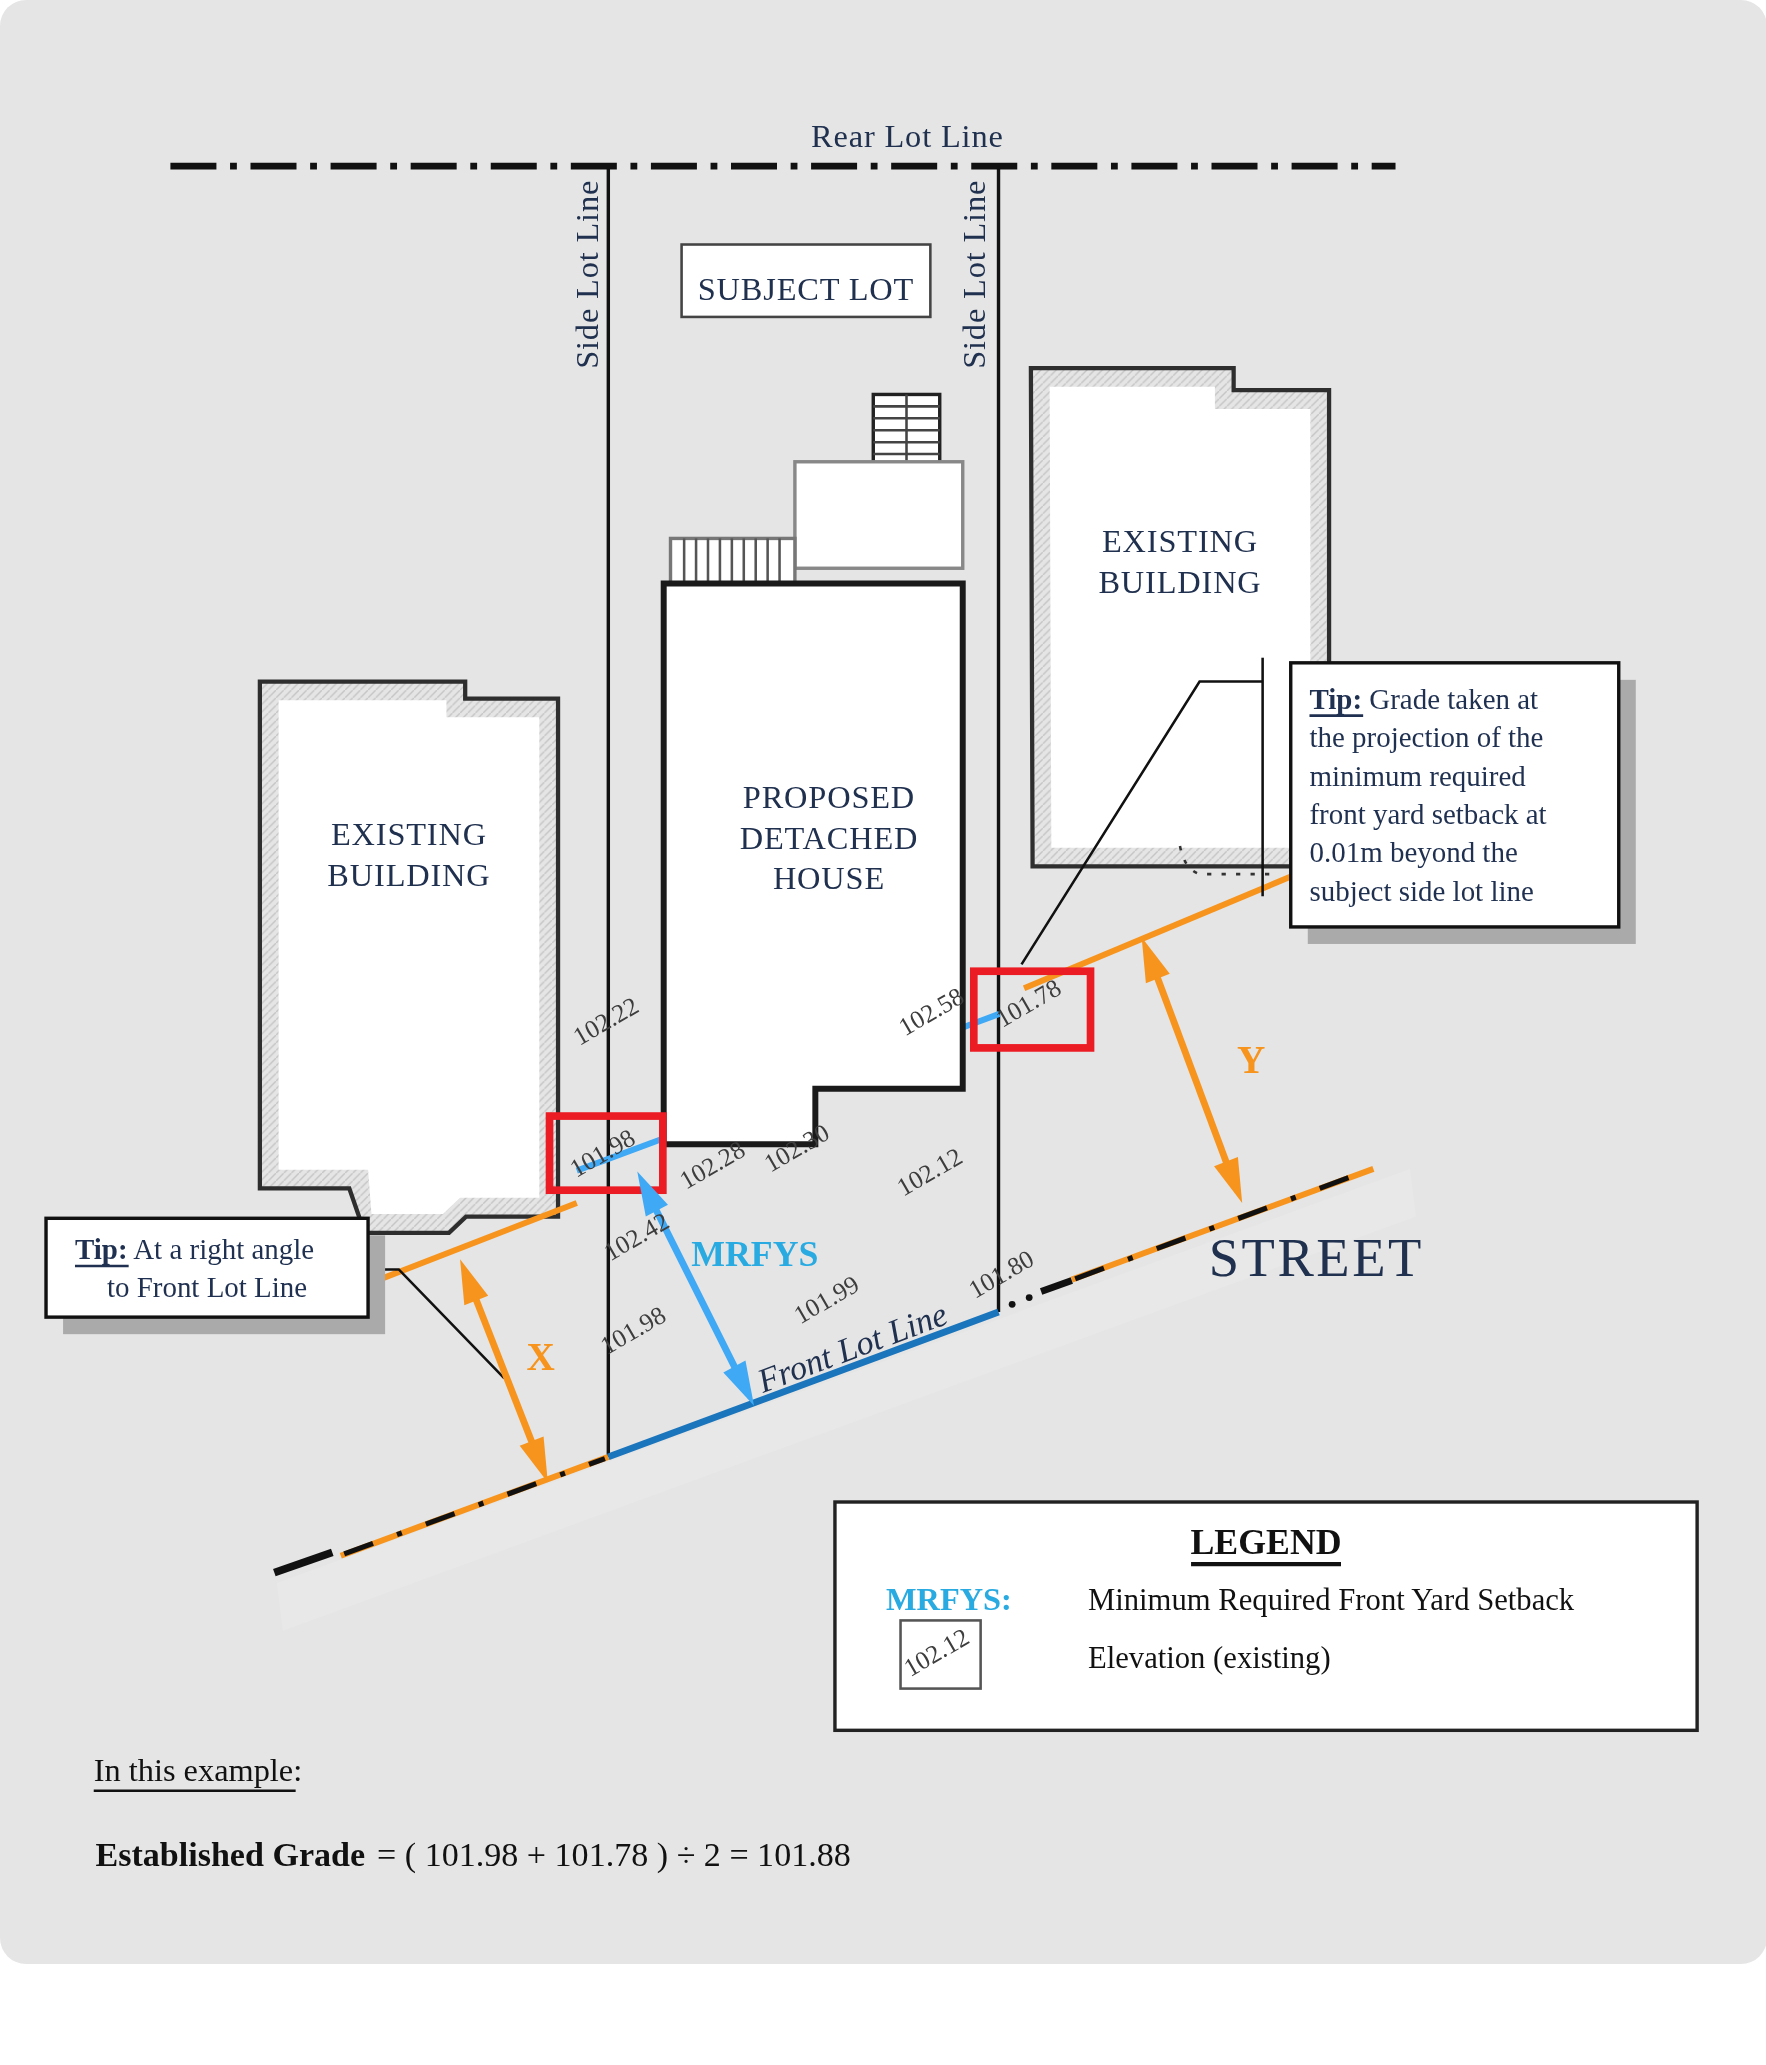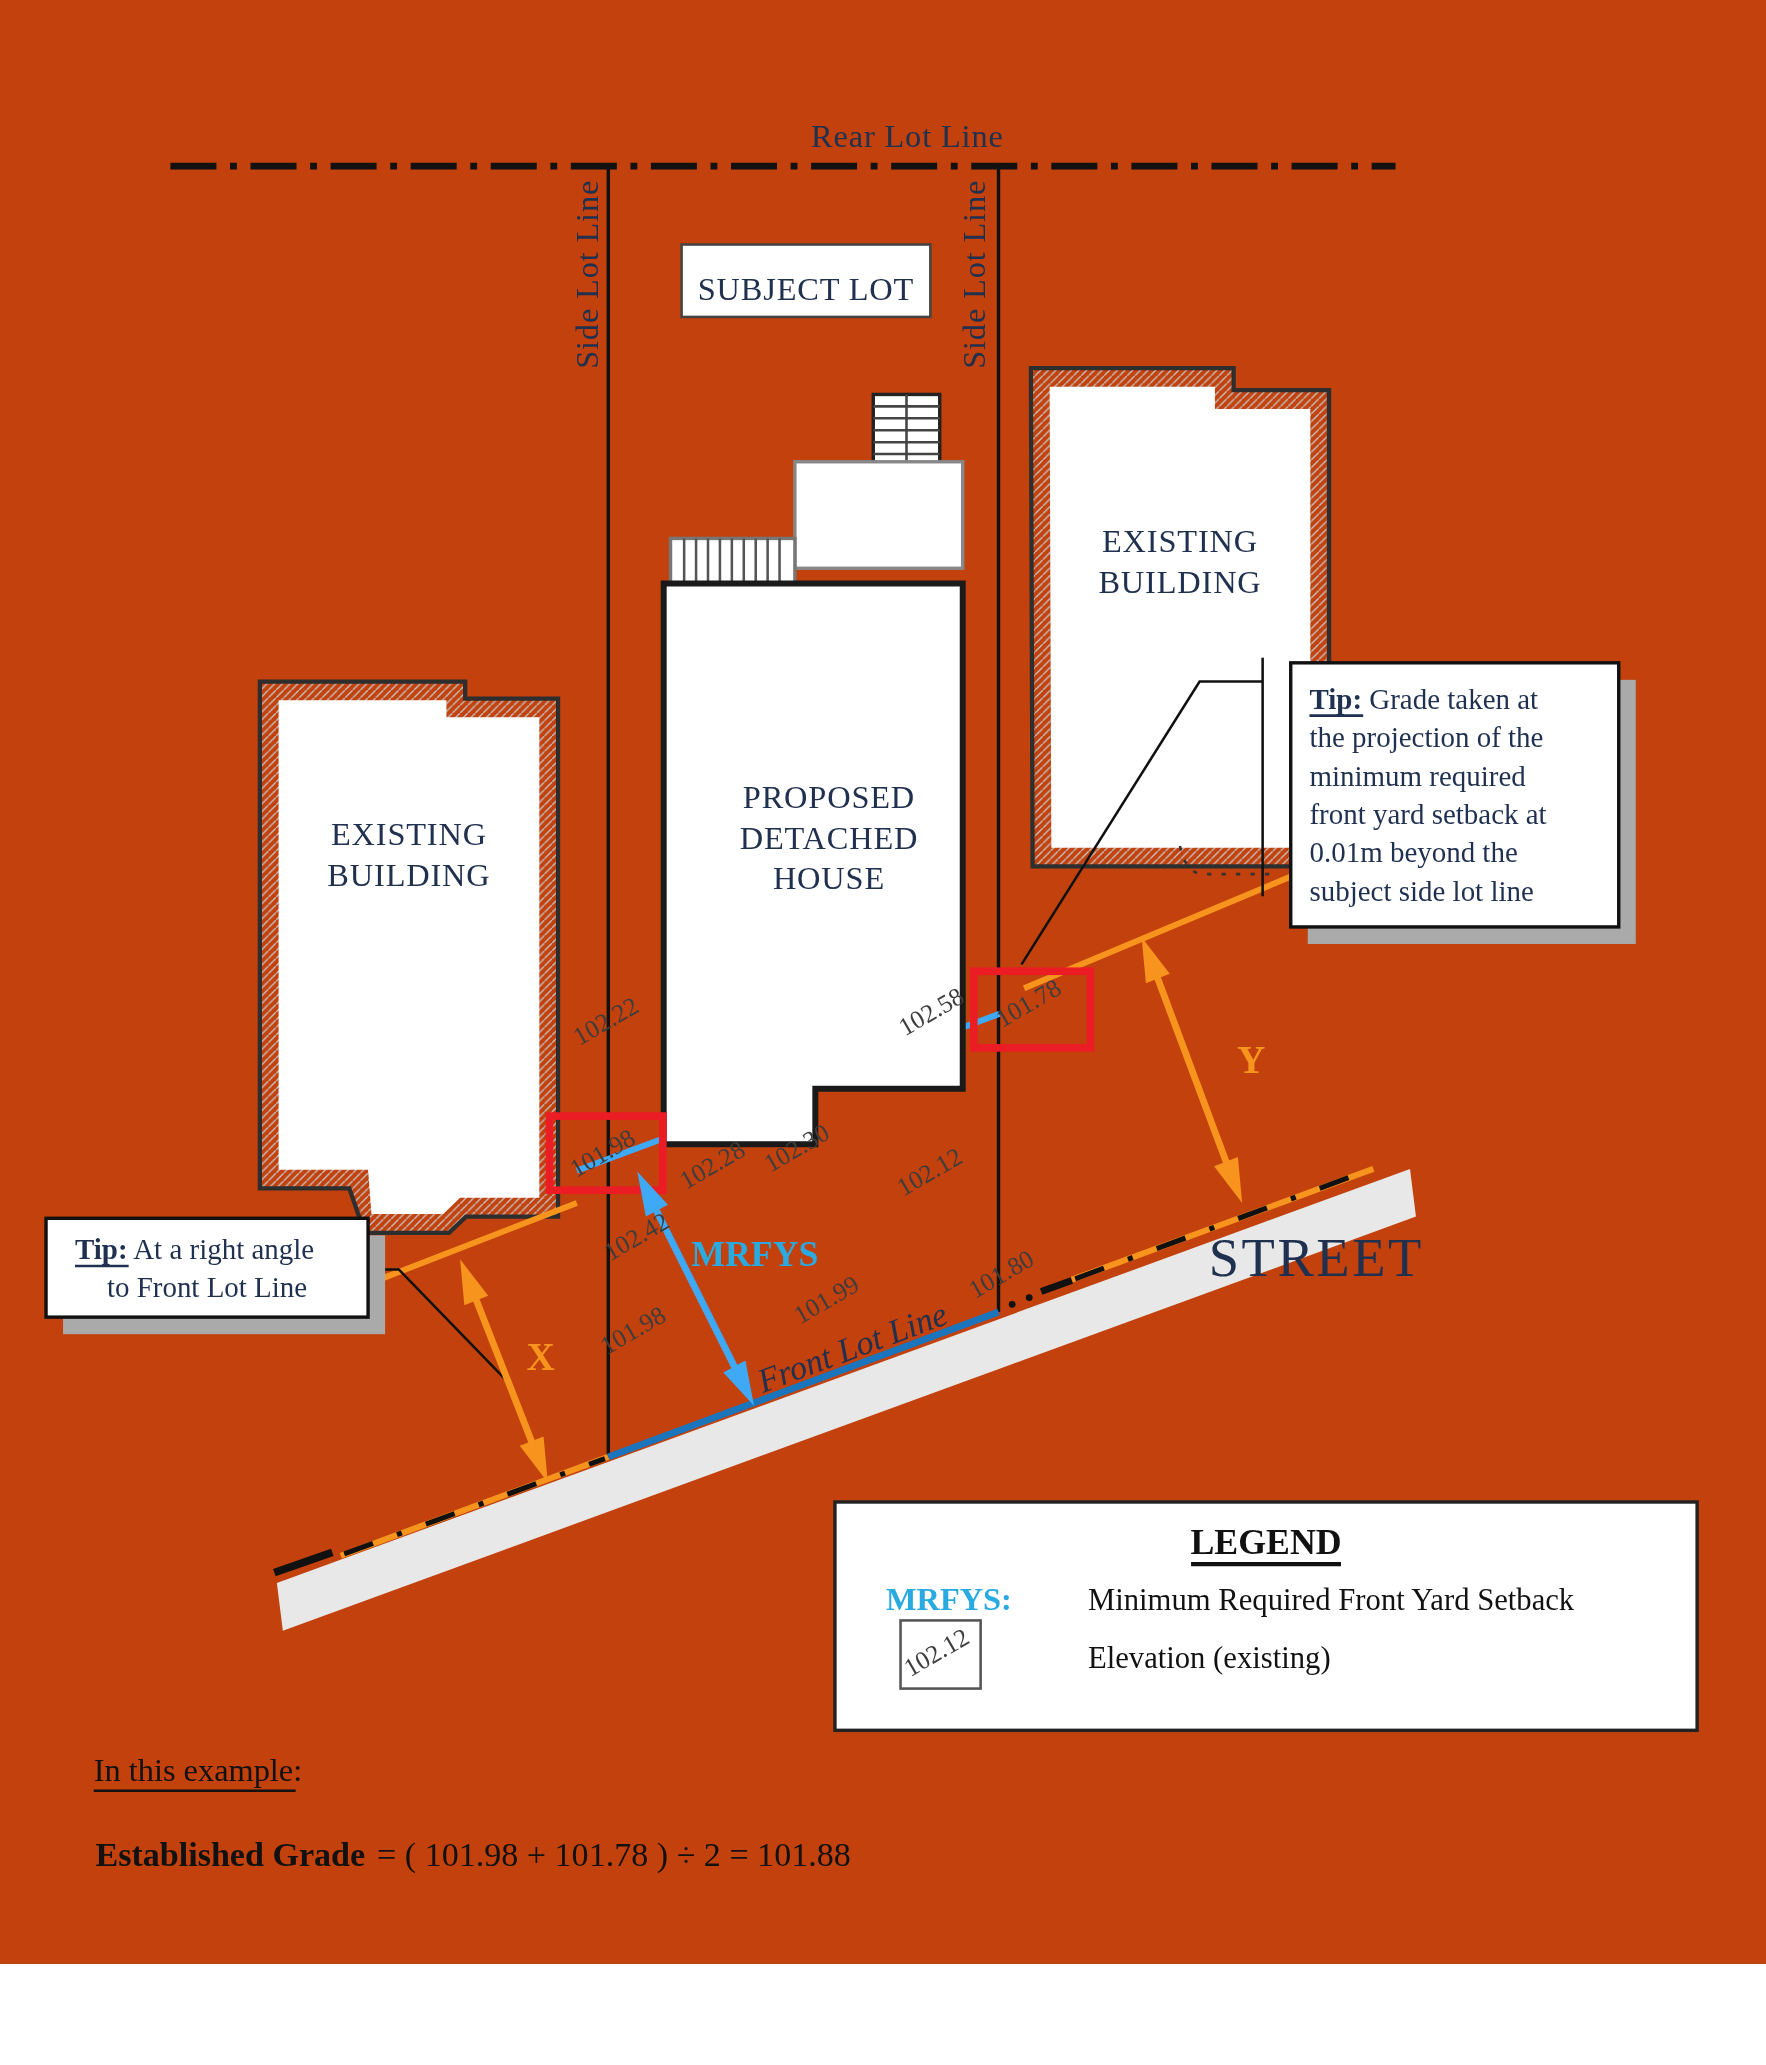--- a/index.html
+++ b/index.html
@@ -1,16 +1,16 @@
 <!DOCTYPE html>
 <html style="font-size:13.6px"><head>
 <meta charset="utf-8">
 <style>
   html,body{margin:0;padding:0;background:#ffffff;}
-  .stage{width:1767px;height:1964px;position:relative;background:#c2410c;}
+  .stage{width:1767px;height:1964px;position:relative;background:#e5e5e5;border-radius:26px;}
   text{font-family:"Liberation Serif", serif;}
   .nav{fill:#20304f;}
   .elev{fill:#3d3d3d;font-size:30px;}
   .biglabel{font-size:38px;letter-spacing:1px;}
   .tiptext{font-size:34px;fill:#1f3050;}
   .italic{font-style:italic;}
 </style>
 </head>
 <body>
 

